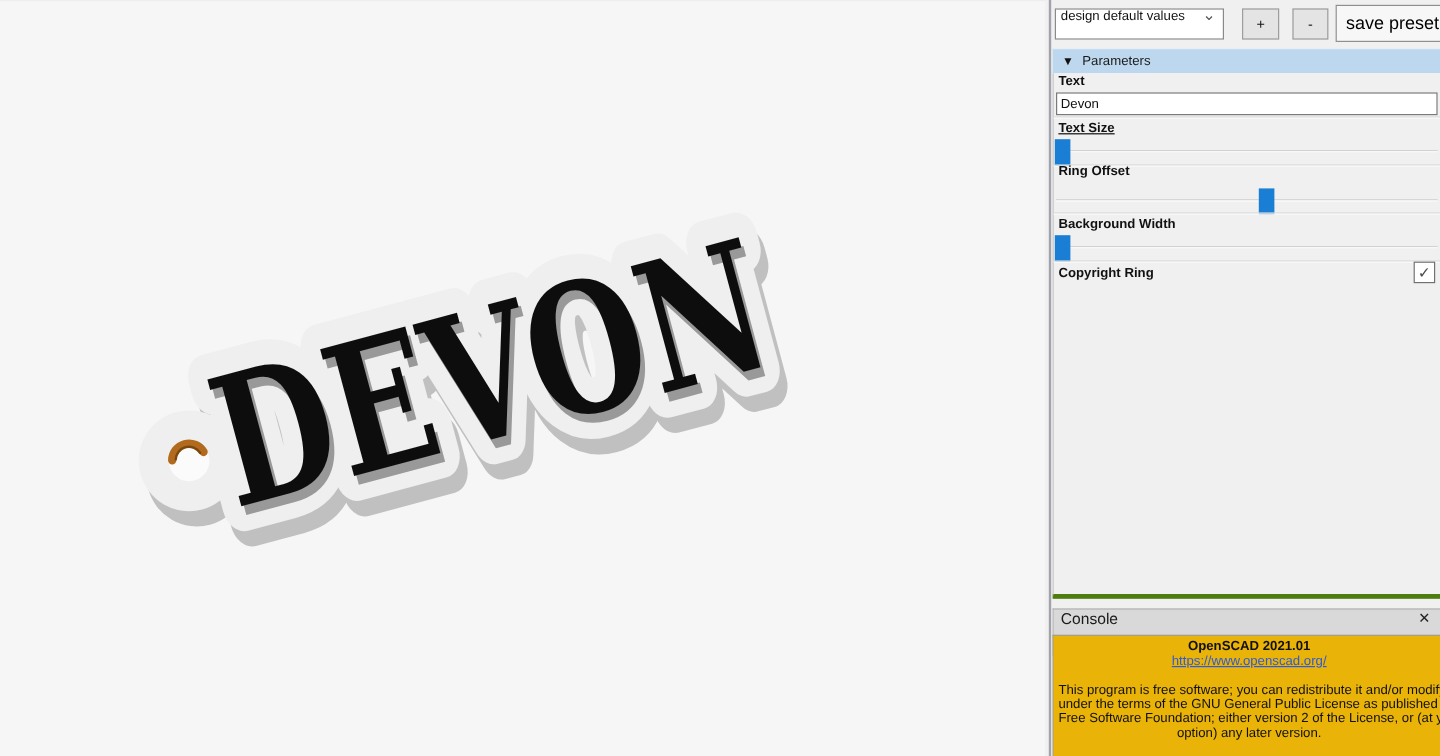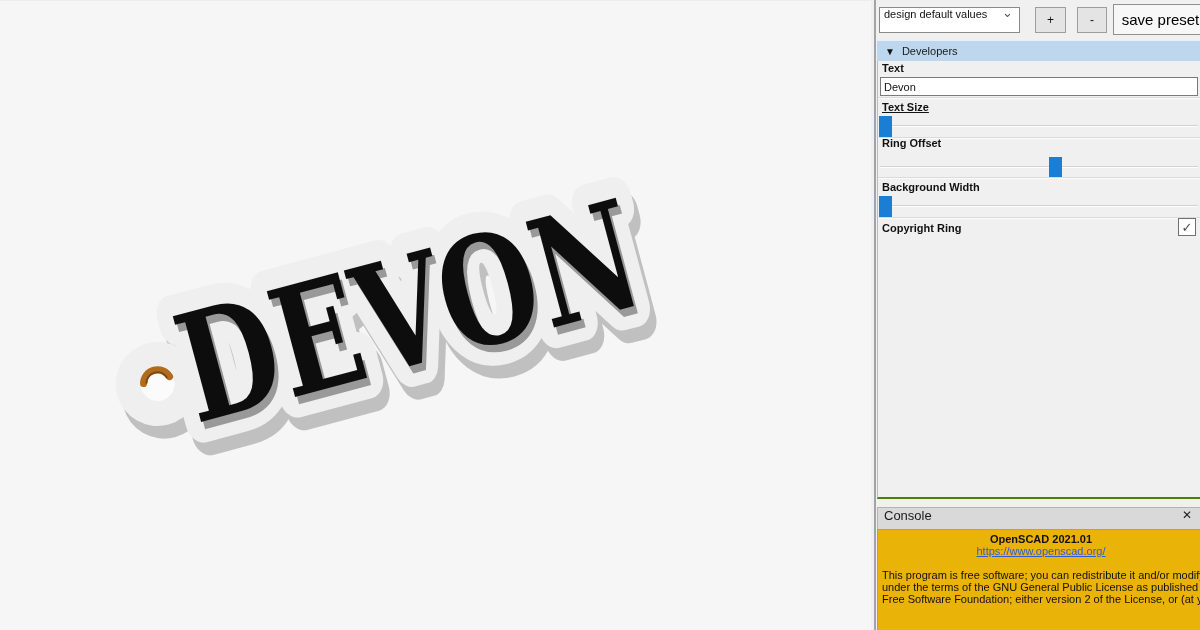--- a/index.html
+++ b/index.html
@@ -31,21 +31,21 @@
   .btn-save { position:absolute; left:236px; top:4px; width:95px; height:31px; background:#f7f7f7;
     border:1px solid #8f8f8f; font-size:15px; color:#000; display:flex; align-items:center; justify-content:center; }
 
   
   .params-header { position:absolute; left:0; top:40px; width:323px; height:21px; background:#bdd7ee;
     border-top:1px solid #e8eff7; display:flex; align-items:center; font-size:11px; color:#1a1a1a; }
   .tri { font-size:10px; color:#111; margin:0 7px 0 8px; }
 
   
   .cust-body { position:absolute; left:0; top:61px; width:323px; height:438px; background:#f0f0f0;
-    border-left:1px solid #bcbcbc; border-bottom:2px solid #4d7c0f; }
+    border-left:1px solid #bcbcbc; border-bottom:4px solid #4d7c0f; }
   .p-label { position:absolute; left:4px; font-size:11px; font-weight:bold; color:#111; white-space:nowrap; }
   .p-input { position:absolute; left:2px; top:16px; width:318px; height:19px; background:#fff;
     border:1px solid #7a7a7a; font-size:11px; color:#111; padding:0 3px;
     font-family:"Liberation Sans", sans-serif; }
   .sep { position:absolute; left:0; width:323px; height:2px;
     border-top:1px solid #dadada; border-bottom:1px solid #fbfbfb; }
 
   .spinner { position:absolute; right:3px; width:37px; height:21px; display:flex; }
   .spin-box { width:23px; height:21px; background:#ef4444; border:1px solid #7a7a7a;
     font-size:11px; color:#111; display:flex; align-items:center; justify-content:flex-end; padding-right:2px;margin-left:42px; }
@@ -118,21 +118,21 @@
         <span>design default values</span>
         <span class="chev">⌄</span>
       </div>
       <div class="btn-sm btn-plus">+</div>
       <div class="btn-sm btn-minus">-</div>
       <div class="btn-save">save preset</div>
     </div>
 
     <div class="params-header">
       <span class="tri">▼</span>
-      <span>Developers</span>
+      <span>Parameters</span>
     </div>
 
     <div class="cust-body">
 
       <div class="p-label" style="top:1px;">Text</div>
       <input class="p-input" type="text" value="Devon" style="">
 
       <div class="sep" style="top:36px;"></div>
 
       <div class="p-label" style="top:40px;text-decoration:underline;">Text Size</div>
@@ -185,16 +185,17 @@
       <span class="console-title">Console</span>
       <span class="console-close">✕</span>
     </div>
     <div class="console-body">
       <div class="c-bold">OpenSCAD 2021.01</div>
       <div><a class="c-link">https://www.openscad.org/</a></div>
       <div class="c-blank"></div>
       <div>This program is free software; you can redistribute it and/or modify it</div>
       <div>under the terms of the GNU General Public License as published by the</div>
       <div>Free Software Foundation; either version 2 of the License, or (at your</div>
+      <div>option) any later version.</div>
     </div>
 
   </div>
 </div>
 
 </body></html>

